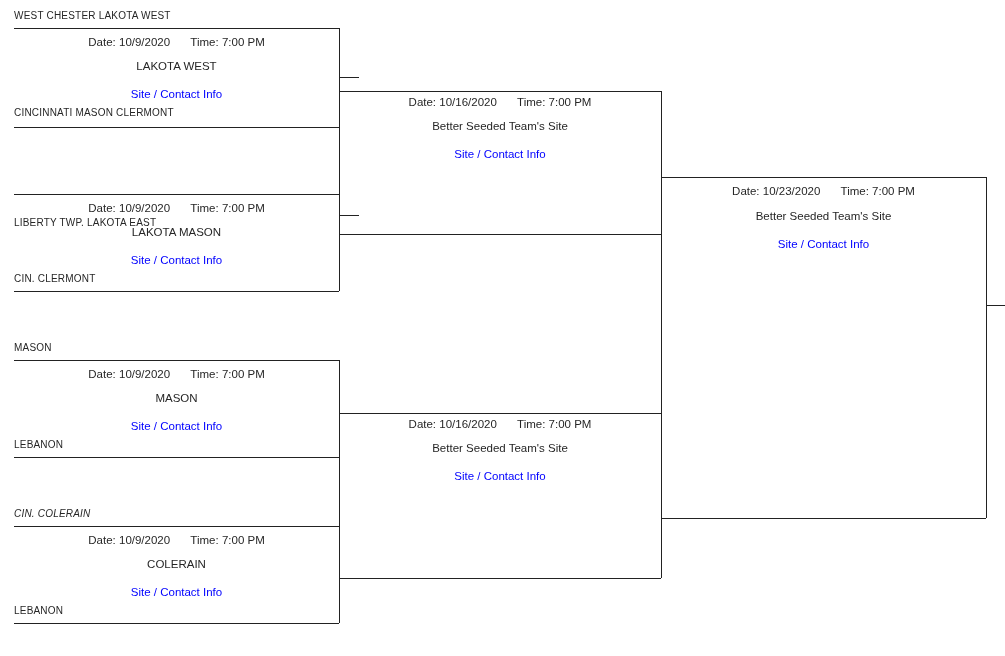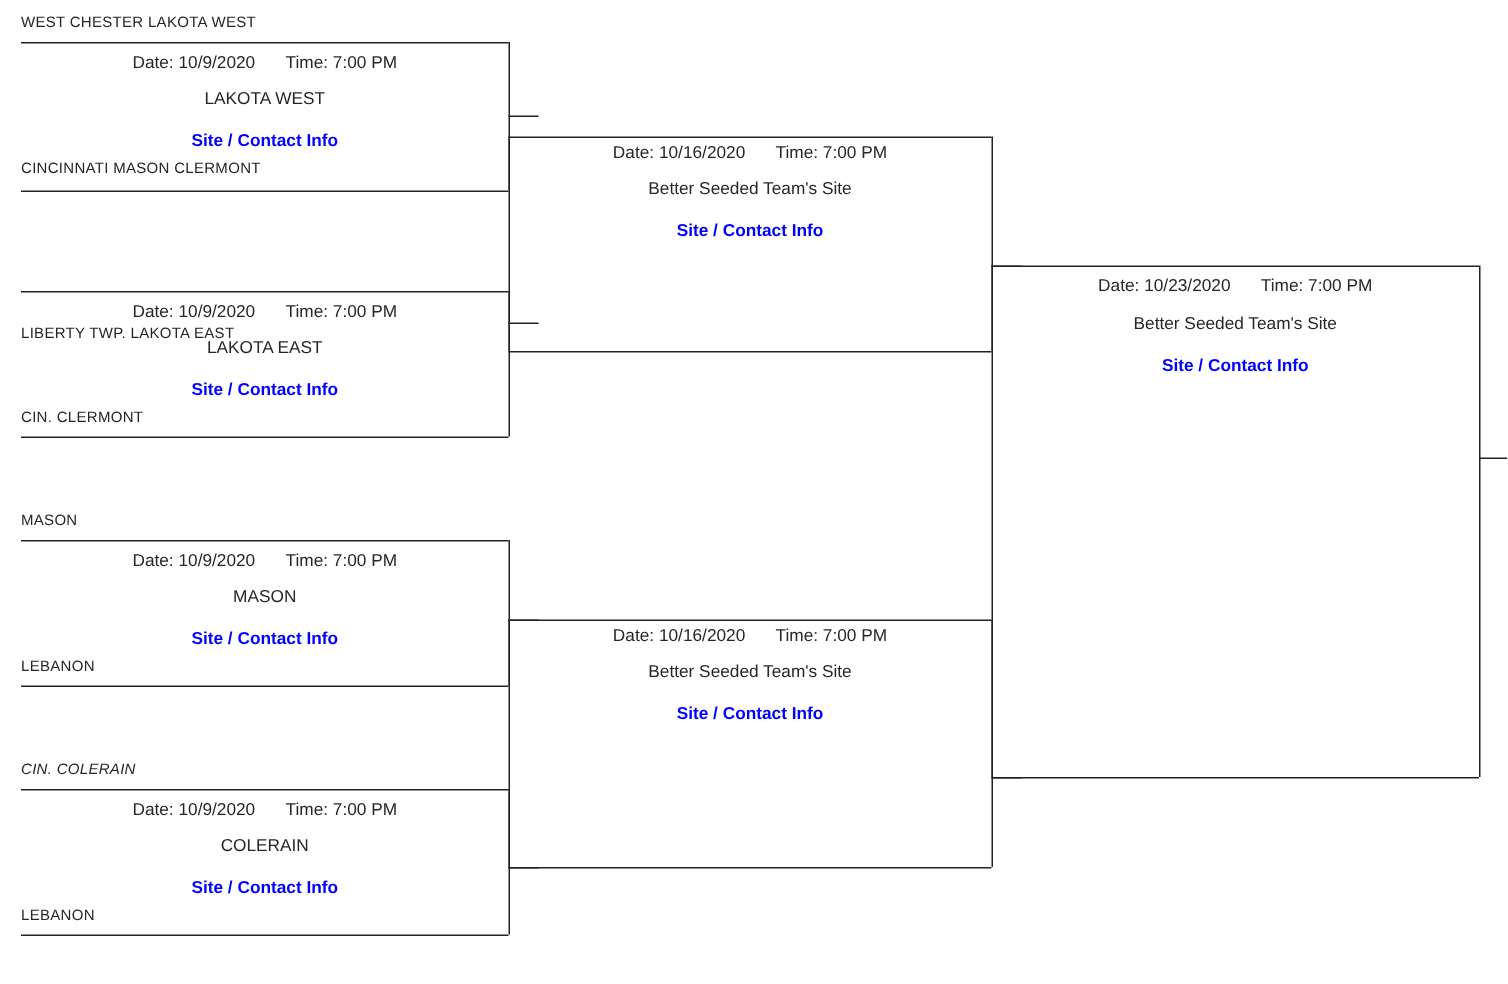--- a/index.html
+++ b/index.html
@@ -56,21 +56,21 @@
     display: inline-block;
     width: 14px;
   }
   .row-site {
     font-size: 11.5px;
     color: #262626;
     text-align: center;
   }
   .row-link {
     font-size: 11.5px;
-    font-weight: bold;
+    font-weight: normal;
     color: #0000ff;
     text-decoration: none;
     cursor: pointer;
   }
 </style>
 </head>
 <body>
 
 <div id="bracket">
 
@@ -103,21 +103,21 @@
     <div class="hline" style="left:14px; top:194px; width:325px;"></div>
 
     <div class="slot-row row-datetime" style="left:14px; top:203px; width:325px;">
       <span>Date:</span>
       <span>10/9/2020</span>
       <span class="dt-gap"></span>
       <span>Time:</span>
       <span>7:00 PM</span>
     </div>
 
-    <div class="slot-row row-site" style="left:14px; top:227px; width:325px;">LAKOTA EAST</div>
+    <div class="slot-row row-site" style="left:14px; top:227px; width:325px;">LAKOTA MASON</div>
 
     <div class="slot-row" style="left:14px; top:251px; width:325px;">
       <span class="row-link">Site / Contact Info</span>
     </div>
 
     <div class="team-label" style="left:14px; top:274px;">CIN. CLERMONT</div>
     <div class="hline" style="left:14px; top:291px; width:325px;"></div>
     <div class="vline" style="left:339px; top:194px; height:97px;"></div>
     <div class="hline" style="left:339px; top:215px; width:20px;"></div>
   </div>

